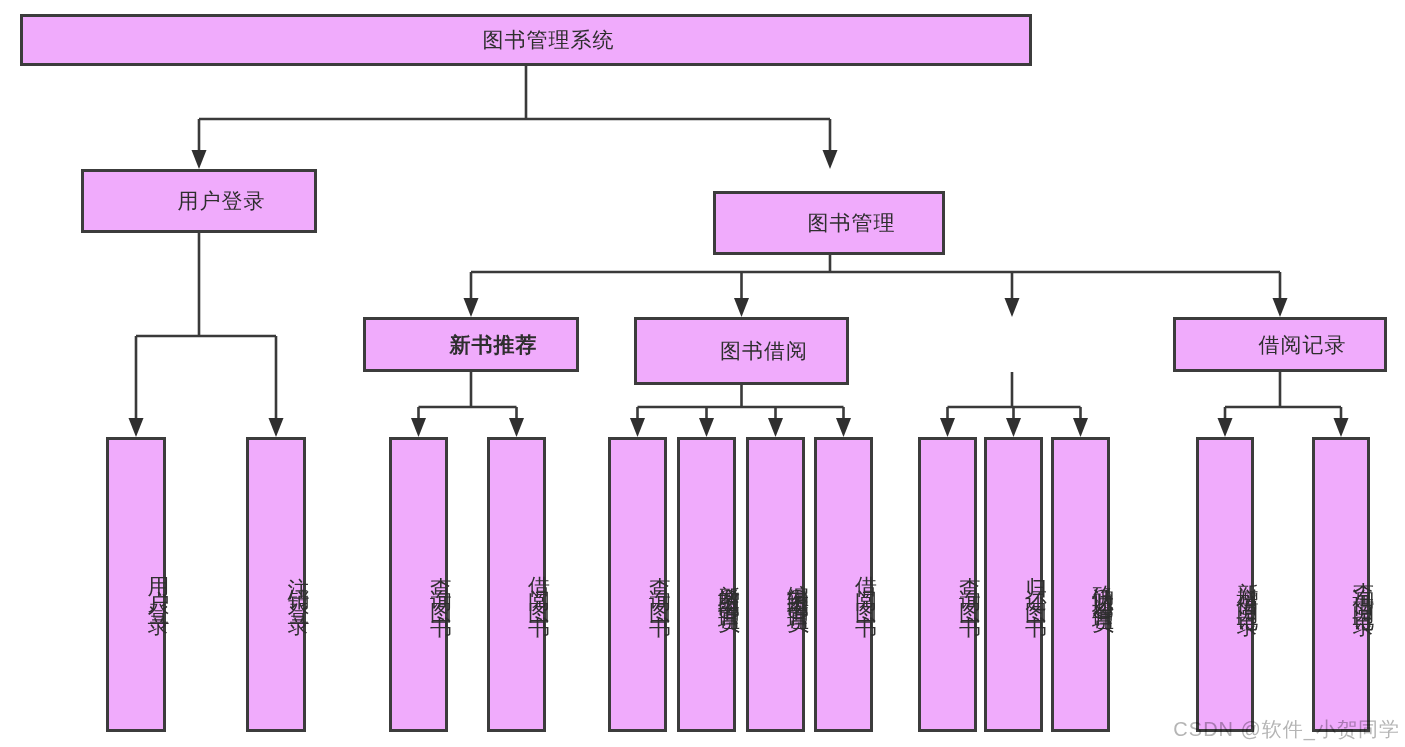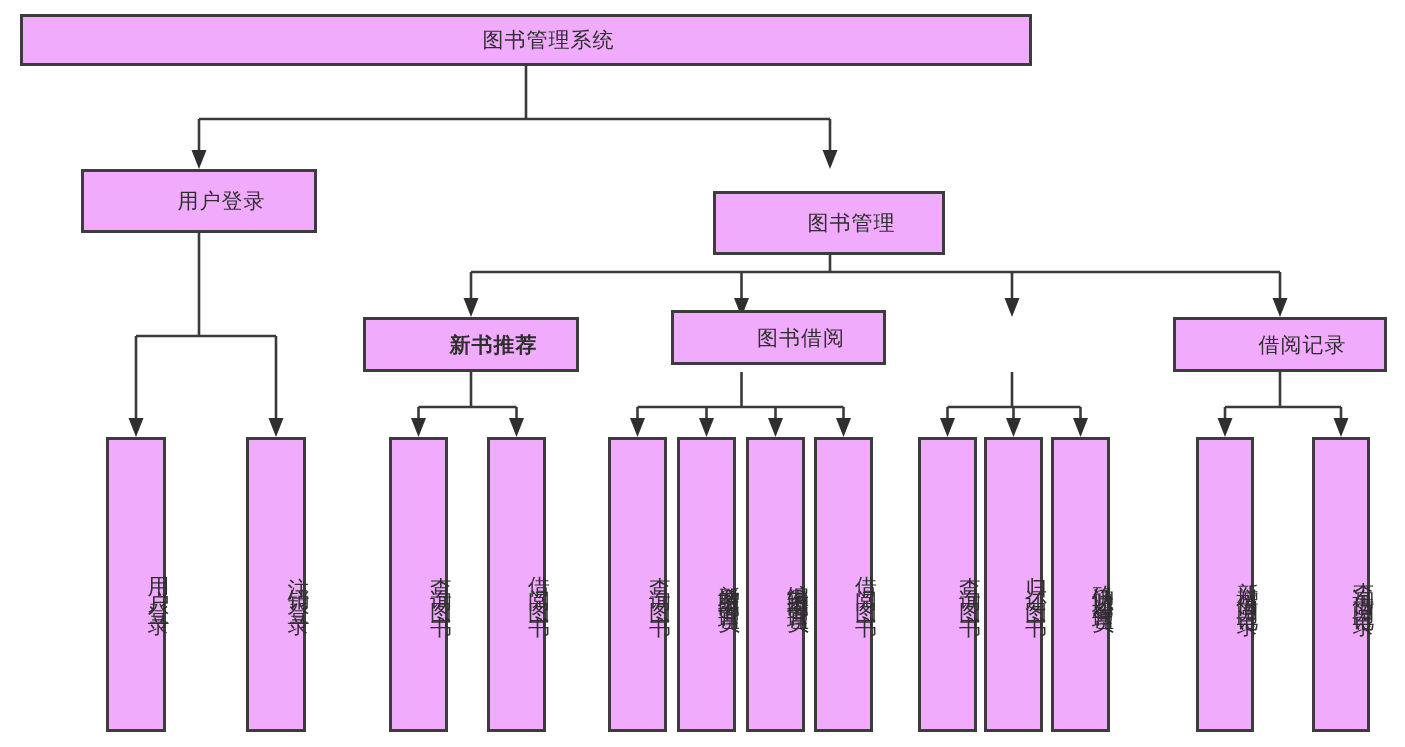--- a/index.html
+++ b/index.html
@@ -92,35 +92,36 @@
       <polygon points="1333.5,418 1348.5,418 1341,437"></polygon>
     </g>
   </svg>
 
   <div class="node" style="left:20px;top:14px;width:1012px;height:52px;">图书管理系统</div>
 
   <div class="node" style="left:81px;top:169px;width:236px;height:64px;">用户登录</div>
   <div class="node" style="left:713px;top:169px;width:232px;height:64px;margin-top:22px;">图书管理</div>
 
   <div class="node" style="left:363px;top:317px;width:216px;height:55px;font-weight:bold;">新书推荐</div>
-  <div class="node" style="left:634px;top:310px;width:215px;height:55px;margin-left:37px;">图书借阅</div>
+  <div class="node" style="left:634px;top:317px;width:215px;height:68px;">图书借阅</div>
   <div class="node" style="left:1173px;top:317px;width:214px;height:55px;">借阅记录</div>
 
   <div class="node vert sp-wide" style="left:106px;top:437px;width:60px;height:295px;">用户登录</div>
   <div class="node vert sp-wide" style="left:246px;top:437px;width:60px;height:295px;">注销登录</div>
 
   <div class="node vert sp-wide" style="left:389px;top:437px;width:59px;height:295px;">查询图书</div>
   <div class="node vert sp-wide" style="left:487px;top:437px;width:59px;height:295px;">借阅图书</div>
 
   <div class="node vert sp-wide" style="left:608px;top:437px;width:59px;height:295px;">查询图书</div>
   <div class="node vert sp-tight" style="left:677px;top:437px;width:59px;height:295px;">新增图书（管理员）</div>
   <div class="node vert sp-tight" style="left:746px;top:437px;width:59px;height:295px;">编辑图书（管理员）</div>
   <div class="node vert sp-wide" style="left:814px;top:437px;width:59px;height:295px;">借阅图书</div>
 
   <div class="node vert sp-wide" style="left:918px;top:437px;width:59px;height:295px;">查询图书</div>
   <div class="node vert sp-wide" style="left:984px;top:437px;width:59px;height:295px;">归还图书</div>
   <div class="node vert sp-tight" style="left:1051px;top:437px;width:59px;height:295px;">确认归还（管理员）</div>
 
   <div class="node vert sp-mid" style="left:1196px;top:437px;width:58px;height:295px;">新增借阅记录</div>
   <div class="node vert sp-mid" style="left:1312px;top:437px;width:58px;height:295px;">查询借阅记录</div>
 
+  <div class="watermark">CSDN @软件_小贺同学</div>
 
 </div>
 
 </body></html>

